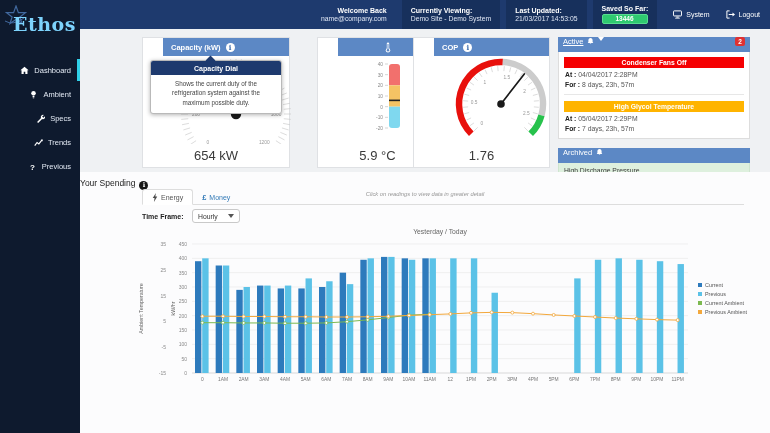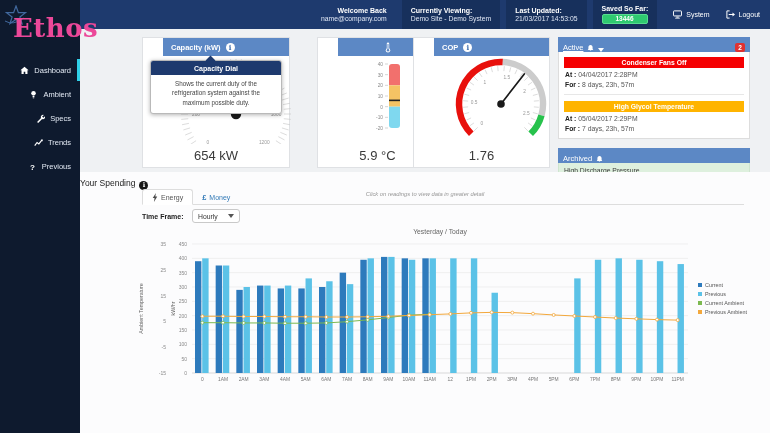--- a/index.html
+++ b/index.html
@@ -3,21 +3,21 @@
 <meta charset="utf-8">
 <style>
   html,body{margin:0;padding:0;background:#fff;font-family:"Liberation Sans",sans-serif;}
   *{box-sizing:border-box;}
   .app{position:relative;width:770px;height:433px;overflow:hidden;background:#eff1f3;}
 
   
   .sidebar{position:absolute;left:0;top:0;bottom:0;width:80px;background:#0e1a2e;z-index:4;}
   .logo{position:relative;height:50px;}
   .logo-star{position:absolute;left:4px;top:5px;}
-  .logo-text{position:absolute;left:13px;top:13px;font-family:"DejaVu Serif",serif;font-weight:bold;font-size:26px;color:#ec4899;letter-spacing:0.5px;}
+  .logo-text{position:absolute;left:13px;top:13px;font-family:"DejaVu Serif",serif;font-weight:bold;font-size:19px;color:#7dd3fc;letter-spacing:0.5px;}
   .nav{margin-top:8px;}
   .nav-item{position:relative;display:flex;align-items:center;justify-content:flex-end;gap:5px;height:24px;padding-right:9px;color:#e3eaf4;font-size:7.5px;cursor:pointer;}
   .nav-item svg{flex:0 0 auto;}
   .nav-item.active::after{content:'';position:absolute;right:0;top:1px;bottom:1px;width:3.5px;background:#2fd0e8;}
 
   
   .topbar{position:absolute;left:80px;right:0;top:0;height:29px;background:#1e3a6e;display:flex;align-items:center;justify-content:flex-end;padding:0 10px;z-index:3;}
   .tb-group{display:flex;flex-direction:column;justify-content:center;height:100%;padding:0 9px;}
   .tb-group.boxed{background:#17305c;margin-left:6px;}
   .tb-label{font-size:7px;font-weight:bold;color:#fff;white-space:nowrap;}
@@ -39,21 +39,21 @@
   .cop-card{left:333px;width:137px;}
 
   
   .tooltip{position:absolute;left:7px;right:7px;top:22px;background:#fff;border:1px solid #b9b9b9;border-radius:3px;box-shadow:0 1px 4px rgba(0,0,0,.3);z-index:6;}
   .tooltip-arrow{position:absolute;top:-4px;left:56px;width:7px;height:7px;background:#1e3a6e;transform:rotate(45deg);}
   .tooltip-title{background:#1e3a6e;color:#fff;font-size:7px;font-weight:bold;text-align:center;padding:3.5px 0;border-radius:2px 2px 0 0;}
   .tooltip-body{font-size:6.3px;color:#454545;text-align:center;line-height:1.5;padding:4px 8px 6px;}
 
   
   .alerts{position:absolute;left:478px;top:8px;width:192px;}
-  .panel-header{background:#5c88c5;height:15px;display:flex;align-items:flex-end;gap:4px;padding:0 5px;color:#fff;font-size:7.5px;}
+  .panel-header{background:#5c88c5;height:15px;display:flex;align-items:flex-start;gap:4px;padding:0 5px;color:#fff;font-size:7.5px;}
   .ph-title{text-decoration:underline;cursor:pointer;}
   .caret{width:0;height:0;border-left:3px solid transparent;border-right:3px solid transparent;border-top:4px solid #fff;}
   .caret.dark{border-top-color:#555;}
   .alert-badge{margin-left:auto;background:#e03131;color:#fff;font-size:6.5px;font-weight:bold;min-width:10px;height:9px;border-radius:2px;display:flex;align-items:center;justify-content:center;padding:0 1px;}
   .panel-body{background:#fff;border:1px solid #ddd;border-top:none;padding:5px 5px 6px;}
   .alert-title{height:11px;display:flex;align-items:center;justify-content:center;color:#fff;font-size:6.8px;font-weight:bold;cursor:pointer;}
   .alert-line{font-size:6.8px;color:#555;margin:3px 0 0 1px;}
   .alert-line b{color:#222;}
   .alert-divider{border-top:1px solid #e7e7e7;margin:6px 0;}
   .alerts-archived{margin-top:9px;}

